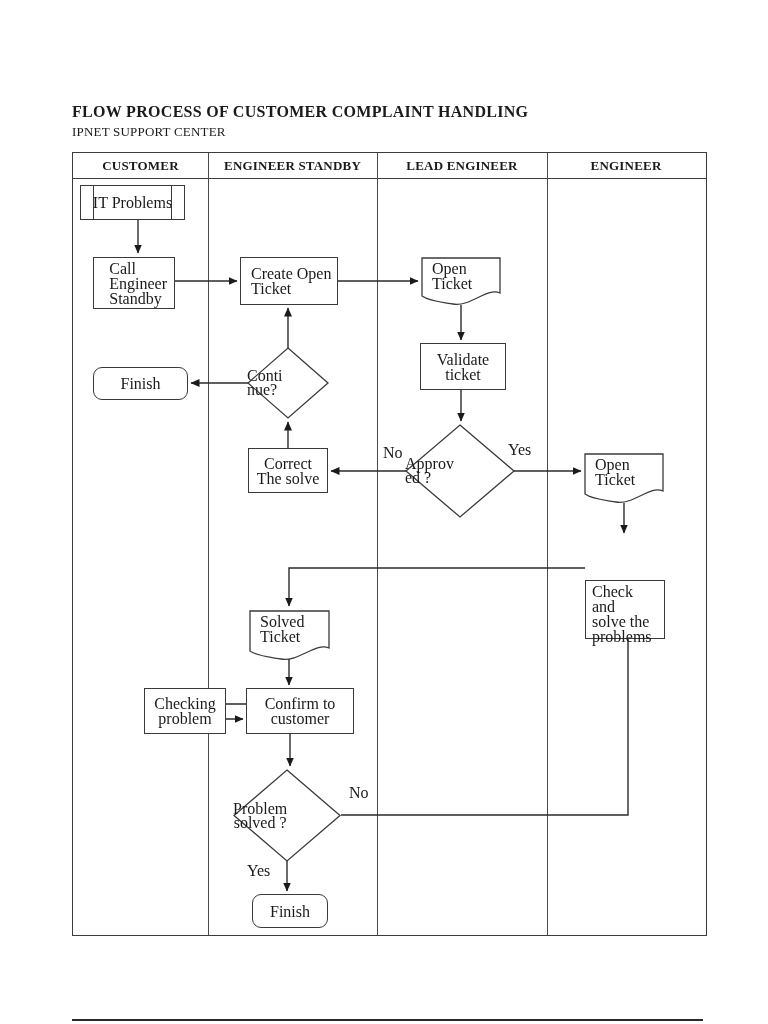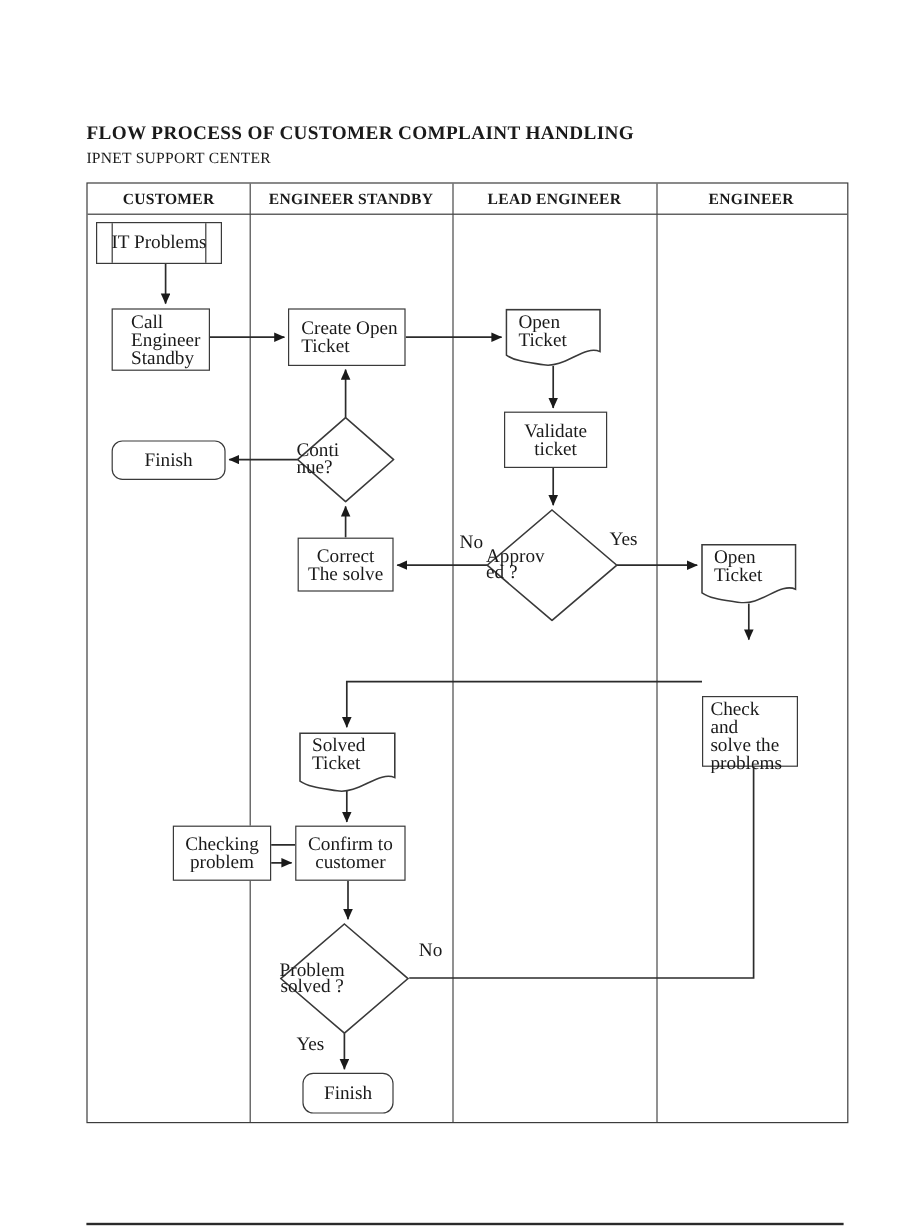--- a/index.html
+++ b/index.html
@@ -126,21 +126,21 @@
   </div>
 
   <div class="node" style="left:249px;top:610px;width:65px;height:50px;background:transparent;">
     <svg class="shape-svg" width="81" height="50" viewBox="0 0 81 50">
       <path d="M1,1 L80,1 L80,38 C67,32 50,52 32,49 C20,47 8,46 1,41 Z" fill="#ffffff" stroke="#3a3a3a" stroke-width="1.3"></path>
     </svg>
     <span class="doc-text">Solved
 Ticket</span>
   </div>
 
-  <div class="node box center" style="left:246px;top:688px;width:92px;height:46px;">
+  <div class="node box center" style="left:246px;top:688px;width:108px;height:46px;">
     <span class="node-text">Confirm to
 customer</span>
   </div>
 
   <div class="node" style="left:233px;top:769px;width:108px;height:93px;background:transparent;">
     <svg class="shape-svg" width="108" height="93" viewBox="0 0 108 93">
       <polygon points="54,1 107,46.5 54,92 1,46.5" fill="#ffffff" stroke="#3a3a3a" stroke-width="1.3"></polygon>
     </svg>
     <div class="diamond-text">
         <span style="text-align:center">Problem

